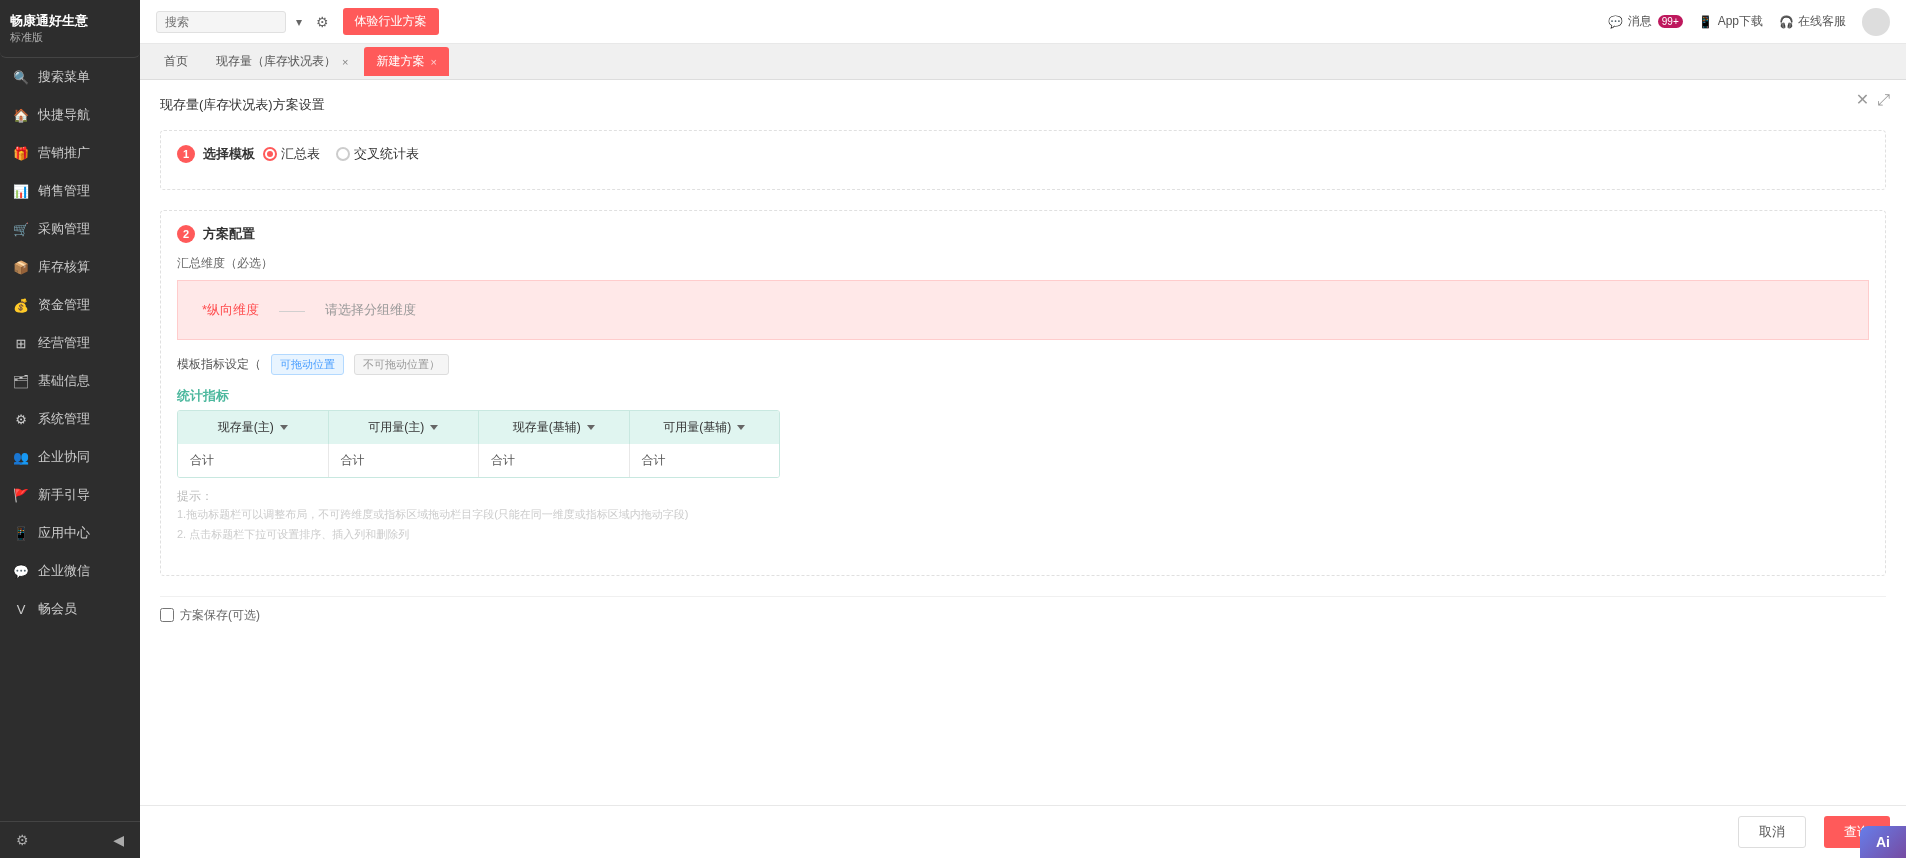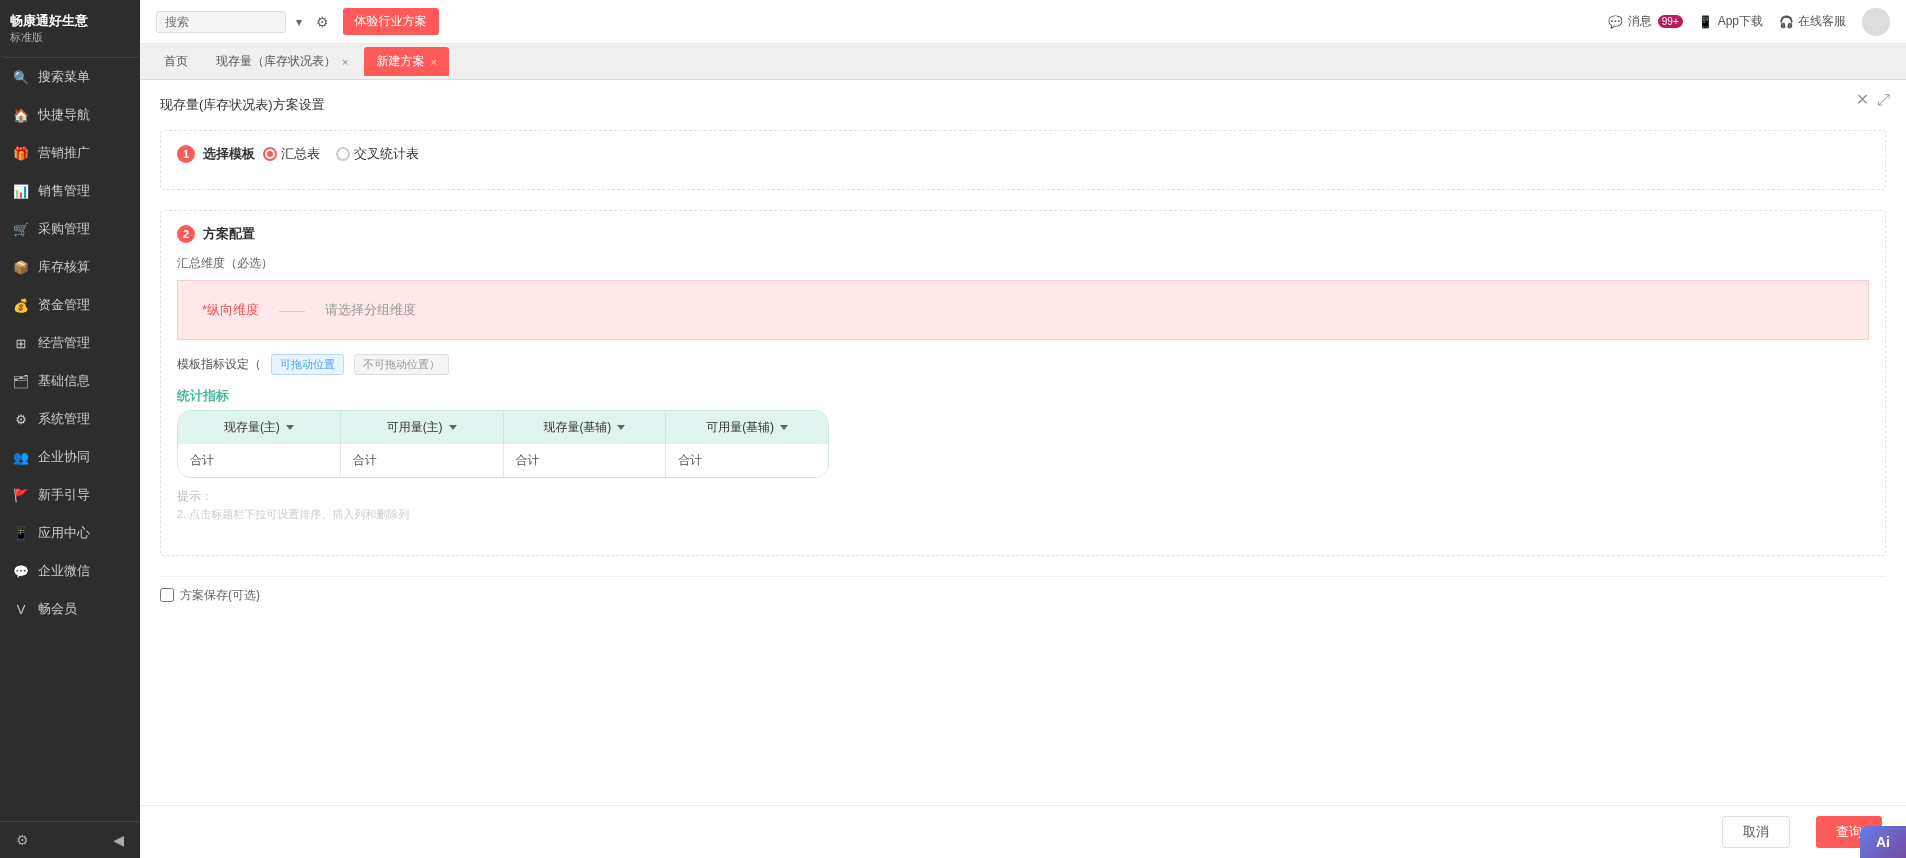--- a/index.html
+++ b/index.html
@@ -324,23 +324,23 @@
     .stat-label {
       color: #4db89e;
       font-size: 13px;
       font-weight: bold;
       margin-bottom: 5px;
     }
 
     
     .stat-table {
       border: 1px solid #c8e8e0;
-      border-radius: 14px;
+      border-radius: 3px;
       overflow: hidden;
-      width: 652px;
+      width: 603px;
     }
     .stat-table-header {
       display: flex;
       background: #e0f5f0;
     }
     .stat-col-header {
       flex: 1;
       padding: 8px 12px;
       display: flex;
       align-items: center;
@@ -408,24 +408,24 @@
     }
     .save-label {
       font-size: 12px;
       color: #666;
     }
 
     
     .bottom-bar {
       background: #fff;
       border-top: 1px solid #e8e8e8;
-      padding: 10px 24px;
+      padding: 10px 16px;
       display: flex;
       justify-content: flex-end;
-      gap: 26px;
+      gap: 18px;
       flex-shrink: 0;
     }
     .btn-cancel {
       background: #fff;
       border: 1px solid #ddd;
       border-radius: 3px;
       padding: 6px 20px;
       cursor: pointer;
       font-size: 13px;
       color: #555;
@@ -658,20 +658,21 @@
           <div class="stat-table-body">
             <div class="stat-col-body">合计</div>
             <div class="stat-col-body">合计</div>
             <div class="stat-col-body">合计</div>
             <div class="stat-col-body">合计</div>
           </div>
         </div>
 
         <div class="tip-section">
           <div class="tip-title">提示：</div>
+          <div class="tip-item">1.拖动标题栏可以调整布局，不可跨维度或指标区域拖动栏目字段(只能在同一维度或指标区域内拖动字段)</div>
           <div class="tip-item">2. 点击标题栏下拉可设置排序、插入列和删除列</div>
         </div>
       </div>
 
       <div class="save-row">
         <input type="checkbox" class="save-checkbox" style="">
         <span class="save-label">方案保存(可选)</span>
       </div>
 
     </div>

